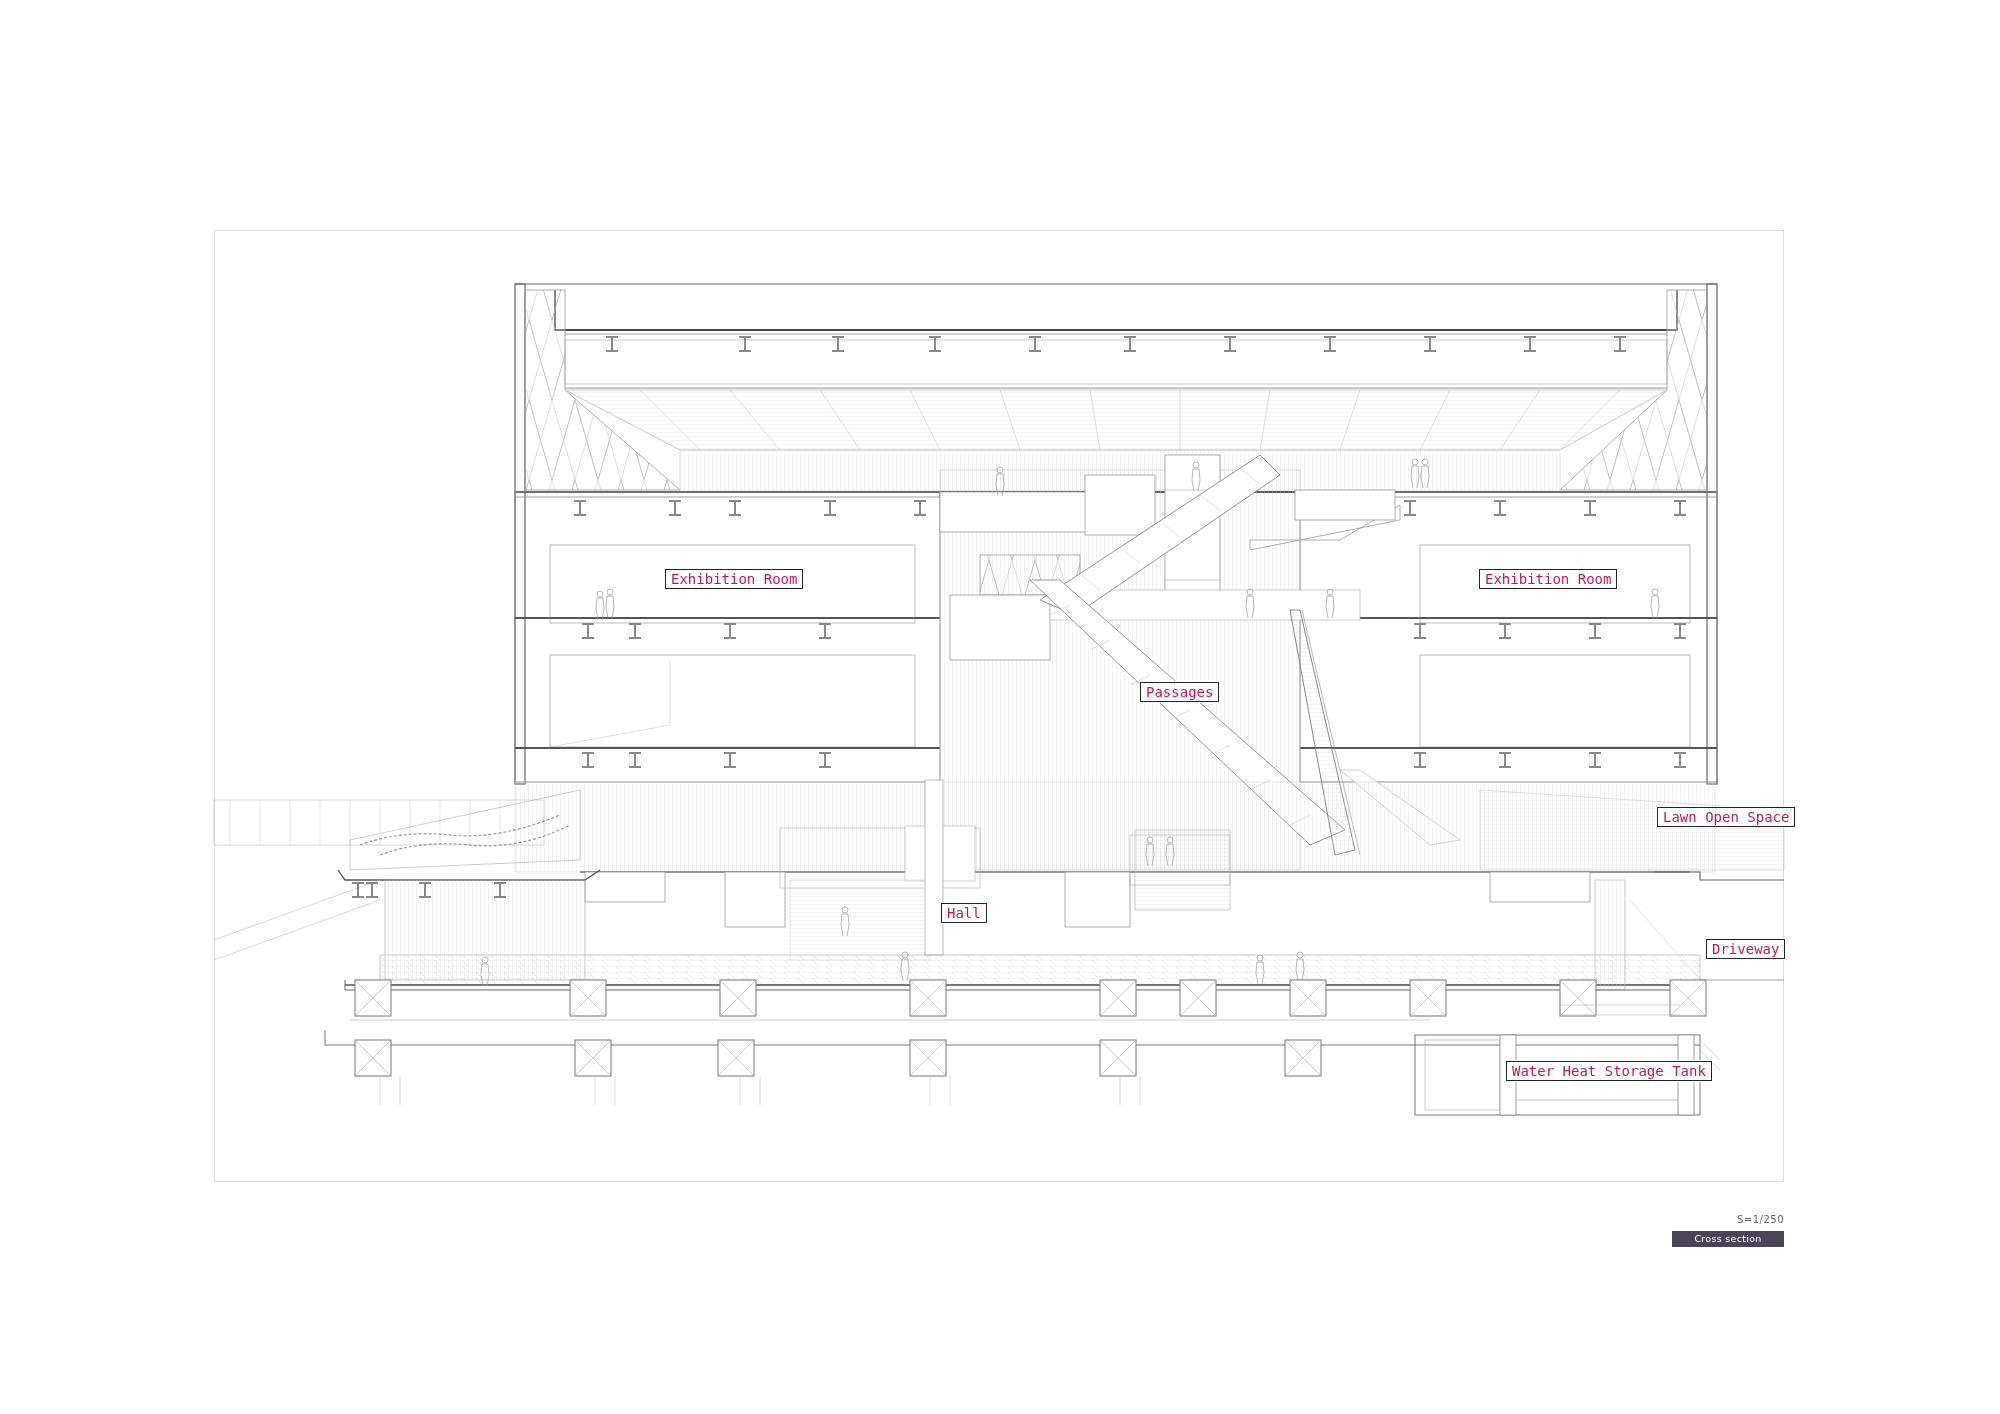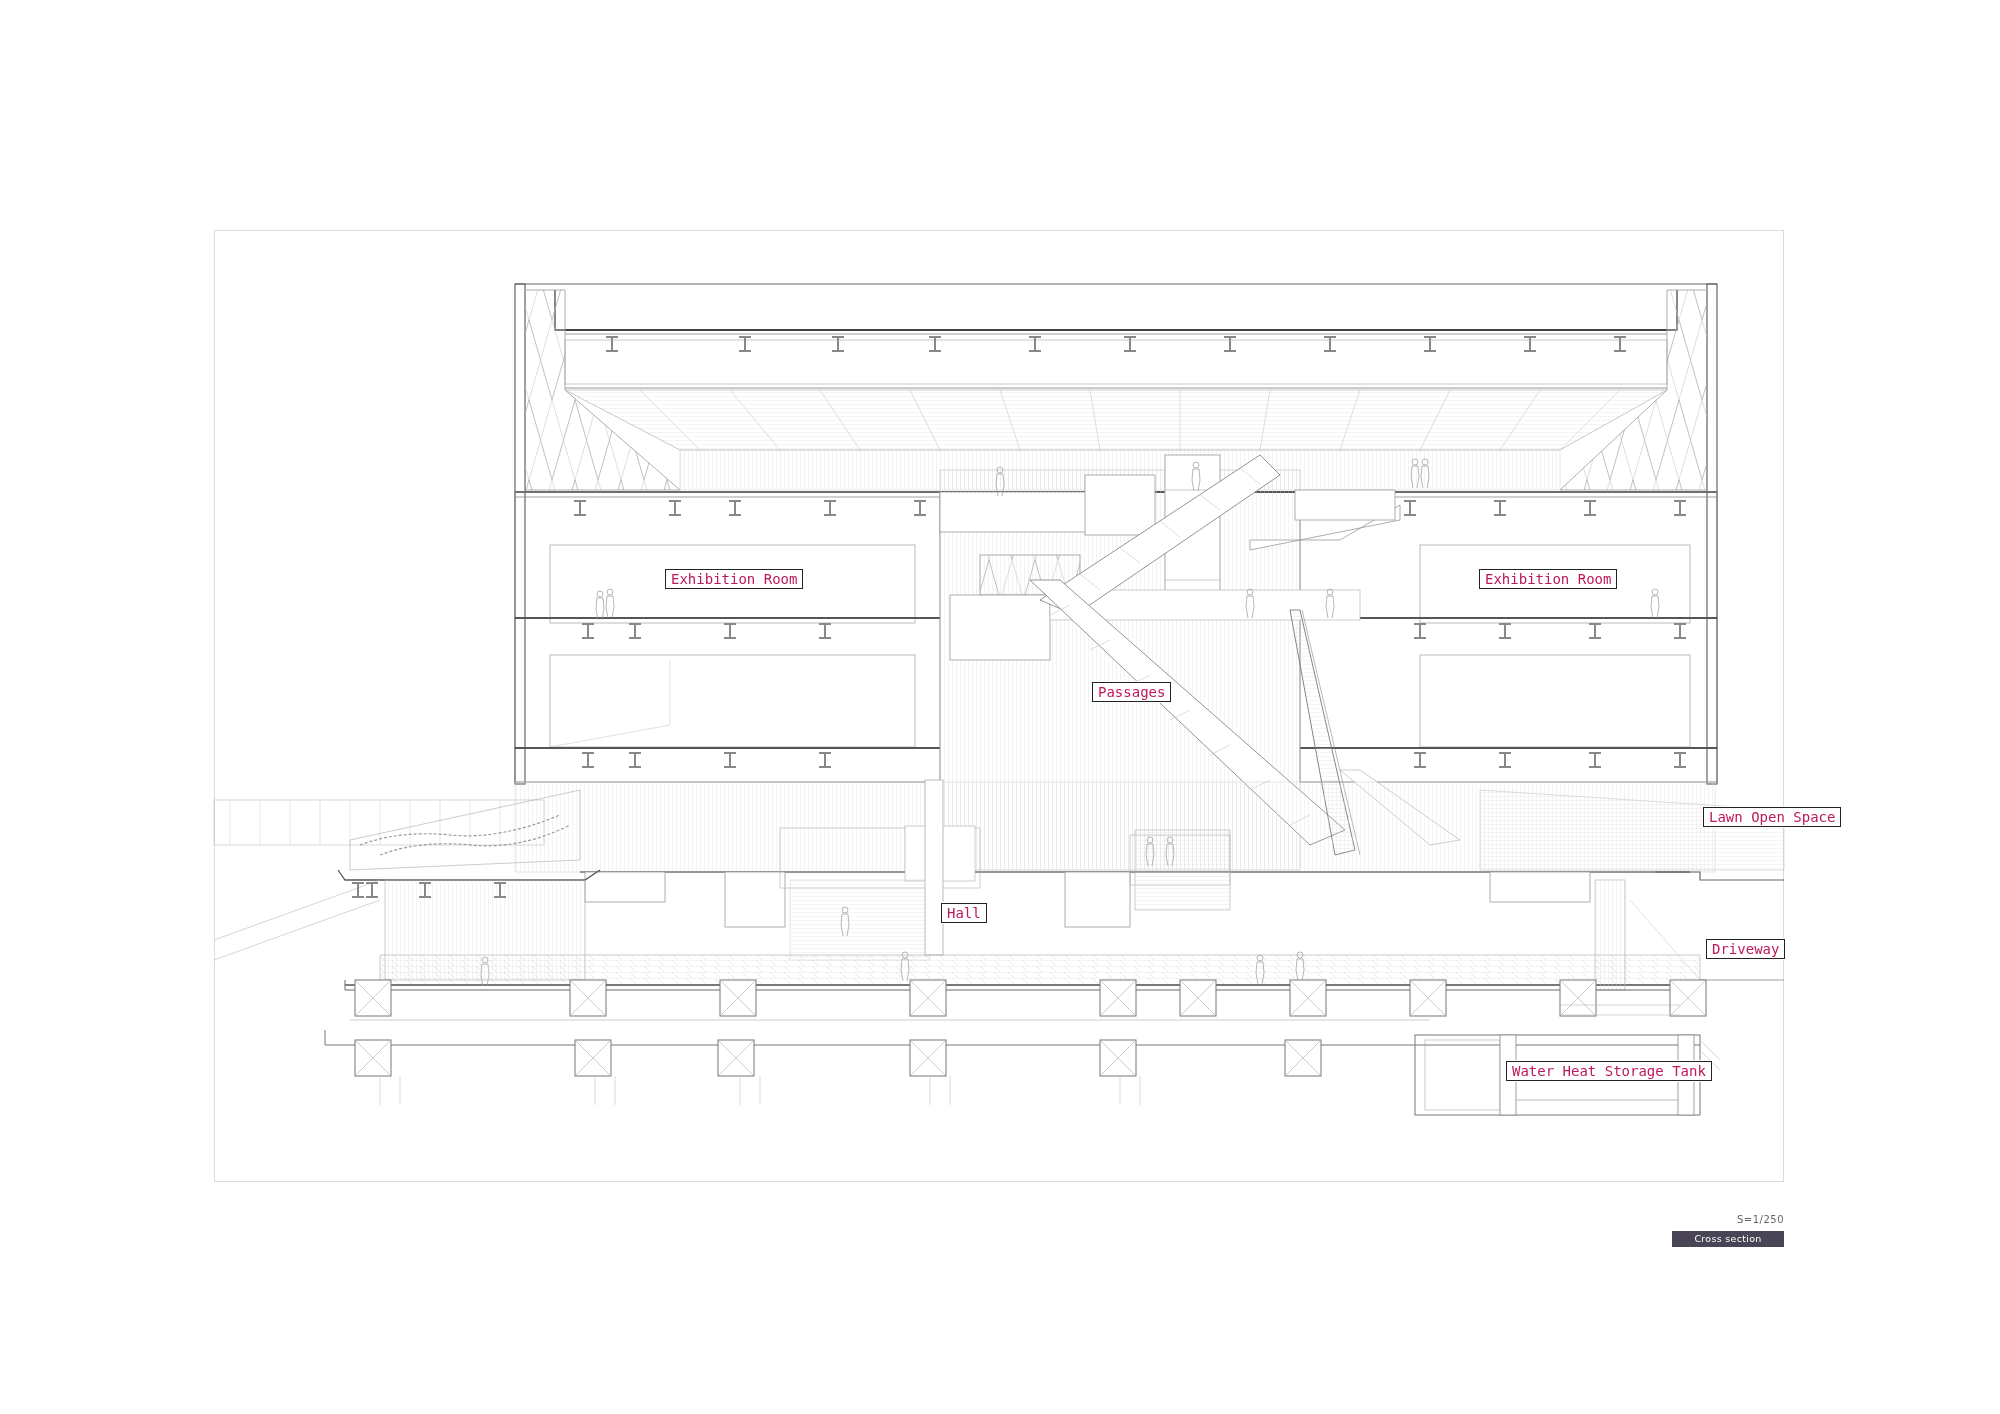--- a/index.html
+++ b/index.html
@@ -307,21 +307,21 @@
         <line x1="1700" y1="1040" x2="1720" y2="1060"></line>
           <line x1="1700" y1="1050" x2="1720" y2="1070"></line>
         <line x1="1560" y1="1005" x2="1680" y2="1005"></line>
           <line x1="1560" y1="1015" x2="1680" y2="1015"></line>
       </g>
     </g>
   </svg>
 
   <div class="label" style="left:665px; top:569px;">Exhibition Room</div>
   <div class="label" style="left:1479px; top:569px;">Exhibition Room</div>
-  <div class="label" style="left:1092px; top:682px;text-align:right;">Passages</div>
-  <div class="label" style="left:1703px; top:807px;">Lawn Open Space</div>
+  <div class="label" style="left:1140px; top:682px;text-align:right;">Passages</div>
+  <div class="label" style="left:1657px; top:807px;">Lawn Open Space</div>
   <div class="label" style="left:941px; top:903px;">Hall</div>
   <div class="label" style="left:1706px; top:939px;">Driveway</div>
   <div class="label" style="left:1498px; top:1061px;margin-left:8px;">Water Heat Storage Tank</div>
 
   <div class="scale">S=1/250</div>
   <div class="title-badge">Cross section perspective</div>
 </div>
 
 </body></html>

